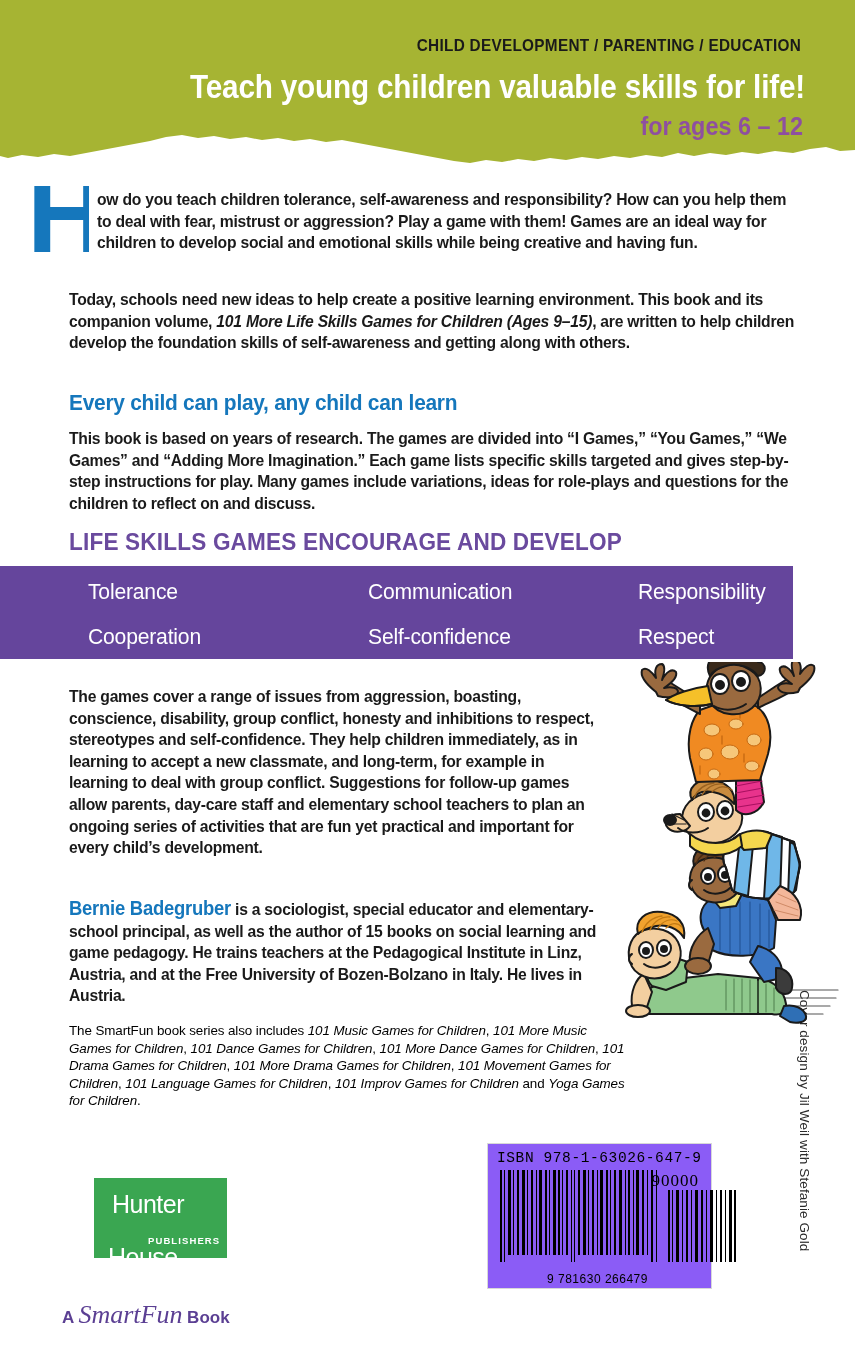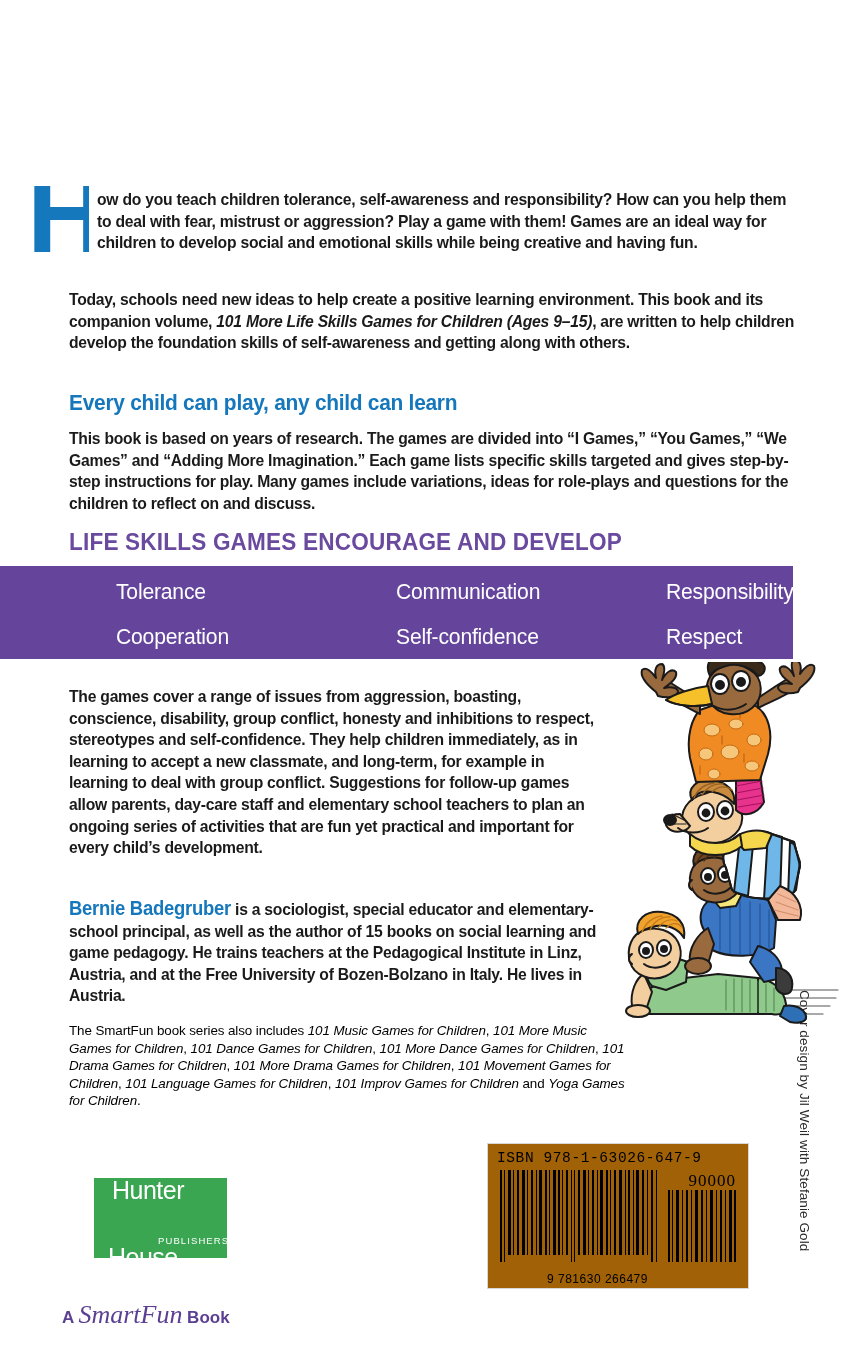--- a/index.html
+++ b/index.html
@@ -148,21 +148,21 @@
     background: #65459c;
   }
   .skills-grid {
     position: absolute;
     left: 0; top: 0;
     width: 793px; height: 93px;
     display: grid;
     grid-template-columns: 280px 270px 243px;
     grid-template-rows: 1fr 1fr;
     align-items: center;
-    padding-left: 116px;
+    padding-left: 88px;
     padding-top: 4px;
   }
   .skill {
     font-family: "Liberation Sans", sans-serif;
     font-size: 22px;
     color: #ffffff;
     letter-spacing: -0.2px;
     transform: scaleX(.96);
     transform-origin: left center;
   }
@@ -203,63 +203,63 @@
     width: 133px; height: 80px;
     background: #3aa651;
   }
   .logo-inner {
     position: relative;
     width: 100%; height: 100%;
     color: #ffffff;
   }
   .logo-hunter {
     position: absolute;
-    left: 18px; top: 0;
+    left: 18px; top: 14px;
     font-family: "Liberation Sans", sans-serif;
     font-size: 25px;
     letter-spacing: -0.5px;
     line-height: 24px;
   }
   .logo-house {
     position: absolute;
     left: 14px; top: 31px;
     font-family: "Liberation Sans", sans-serif;
     font-size: 25px;
     letter-spacing: -0.5px;
     line-height: 24px;
     margin-top: 36px;
   }
   .logo-pub {
     position: absolute;
-    left: 41px; top: 57px;
+    left: 31px; top: 57px;
     font-family: "Liberation Sans", sans-serif;
     font-size: 9.5px;
-    font-weight: normal;
+    font-weight: bold;
     letter-spacing: 1.1px;
     padding-left: 23px;
   }
   .smartfun-line {
     position: absolute;
     left: 62px; top: 1300px;
     width: 230px;
     color: #5b3f93;
     font-family: "Liberation Serif", serif;
     font-size: 21px;
     white-space: nowrap;
   }
   .smartfun-line .a { font-family:"Liberation Sans",sans-serif; font-weight:bold; font-size:17px; }
   .smartfun-line .sf { font-family:"Liberation Serif", serif; font-style: italic; font-size: 26px; }
   .smartfun-line .bk { font-family:"Liberation Sans",sans-serif; font-weight:bold; font-size:17px; }
 
   
   .barcode-box {
     position: absolute;
     left: 487px; top: 1143px;
-    width: 262px; height: 146px;
-    background: #a16207;
+    width: 225px; height: 146px;
+    background: #8b5cf6;
     border: 1px solid #d8d8d8;
     padding: 6px 9px 4px 9px;
   }
   .isbn-text {
     font-family: "Liberation Mono", monospace;
     font-size: 14.5px;
     letter-spacing: 0.6px;
     color: #000;
     white-space: nowrap;
   }
@@ -302,20 +302,35 @@
     left: 608px; top: 662px;
     width: 235px; height: 372px;
   }
   .illo svg { display:block; width: 235px; height: 372px; }
 </style>
 </head>
 <body>
 
 <div id="cover">
 
+  <div class="green-band">
+    <div class="fill">
+      <svg viewBox="0 0 855 175" preserveAspectRatio="none" aria-hidden="true">
+        <path fill="#a6b433" d="M0,0 H855 V150 L840,151 L826,147 L810,149 L793,153 L775,151 L758,154 L742,152
+          L726,155 L710,153 L694,156 L678,153 L662,157 L646,155 L630,158 L614,156 L598,159 L582,157
+          L566,160 L550,158 L534,161 L518,159 L502,162 L486,160 L470,163 L454,161 L438,158 L422,155
+          L406,152 L390,149 L374,146 L358,143 L342,140 L326,142 L310,139 L294,141 L278,138 L262,140
+          L246,137 L230,139 L214,136 L198,138 L182,135 L166,137 L150,141 L134,144 L118,147 L102,150
+          L86,153 L70,156 L54,154 L38,157 L22,155 L8,158 L0,156 Z"></path>
+      </svg>
+    </div>
+    <div class="cat-line">CHILD DEVELOPMENT / PARENTING / EDUCATION</div>
+    <div class="tag-line">Teach young children valuable skills for life!</div>
+    <div class="ages-line">for ages 6 – 12</div>
+  </div>
 
   <div class="dropcap">
     <span>H</span>
   </div>
 
   <div id="para-intro" class="body-text">ow do you teach children tolerance, self-awareness and responsibility? How can you help them to deal with fear, mistrust or aggression? Play a game with them! Games are an ideal way for children to develop social and emotional skills while being creative and having fun.</div>
 
   <div id="para-today" class="body-text">
     <span>Today, schools need new ideas to help create a positive learning environment. This book and its companion volume, </span><i>101 More Life Skills Games for Children (Ages 9–15)</i><span>, are written to help children develop the foundation skills of self-awareness and getting along with others.</span>
   </div>

